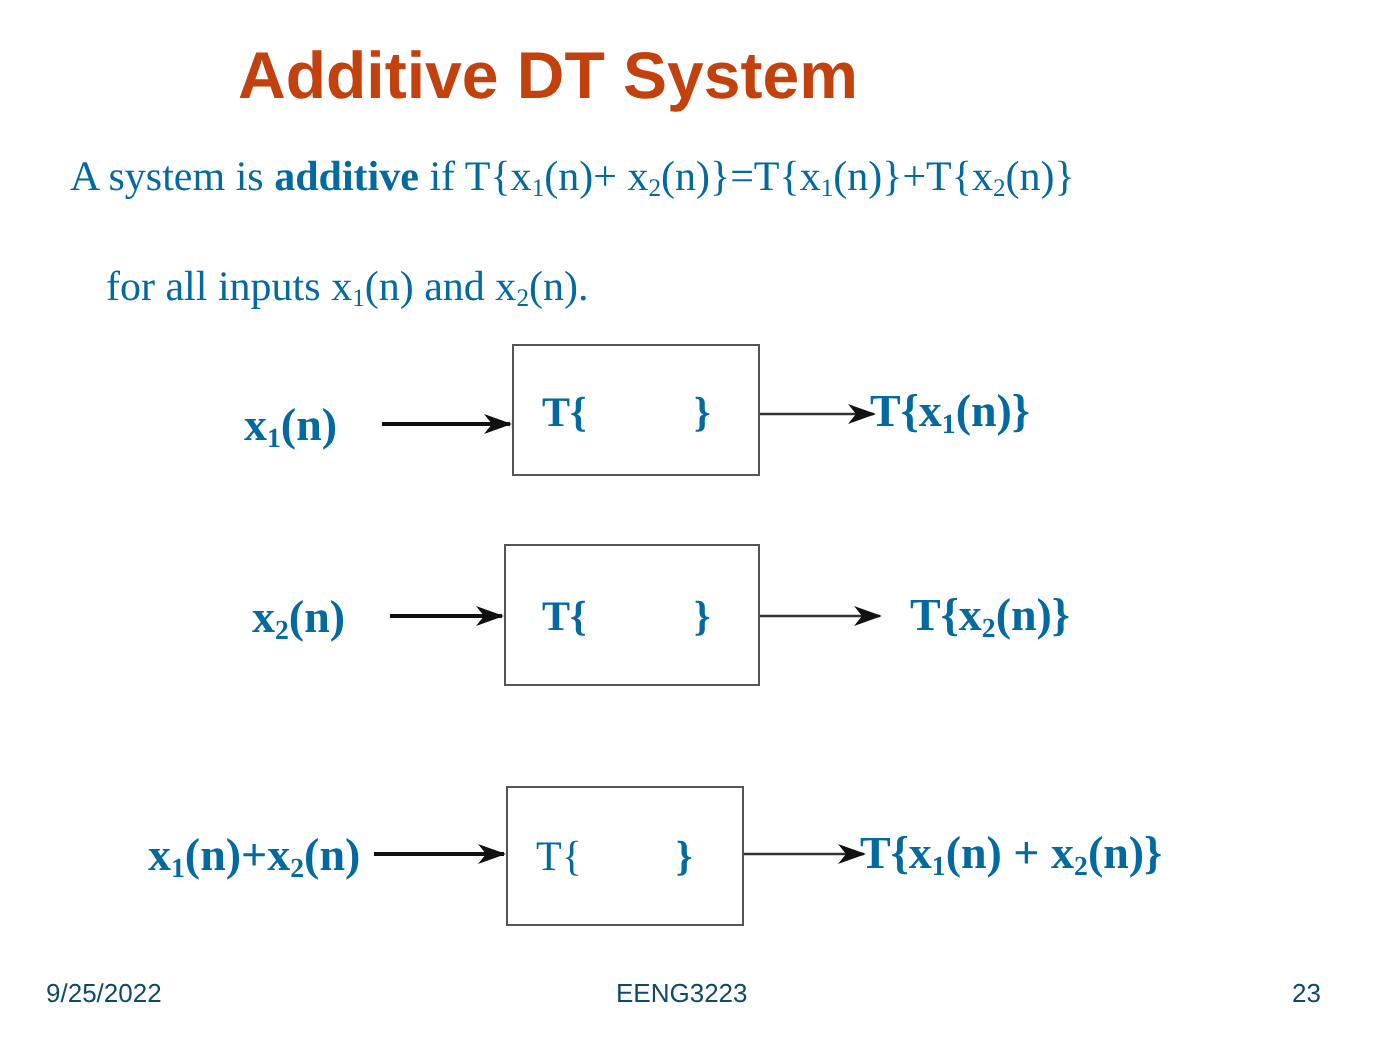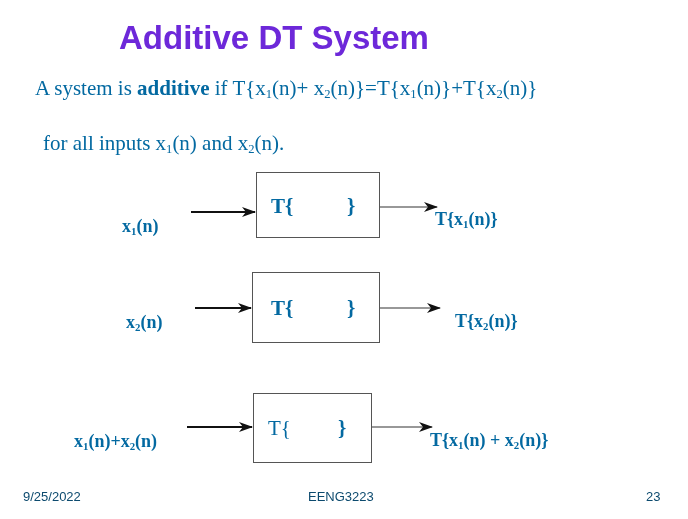--- a/index.html
+++ b/index.html
@@ -1,27 +1,27 @@
 <!DOCTYPE html>
 <html><head>
   <meta charset="utf-8">
   <style>
     html, body { margin: 0; padding: 0; background: #ffffff; }
     body { width: 688px; height: 519px; position: relative; overflow: hidden; }
     .abs { position: absolute; }
     .title {
       left: 0; width: 548px; top: 18px; text-align: center;
       font-family: "Liberation Sans", sans-serif; font-weight: bold;
-      font-size: 33px; color: #6d28d9; line-height: 40px;
+      font-size: 33px; color: #c2410c; line-height: 40px;
     }
     .serif { font-family: "Liberation Serif", serif; color: #0369a1; }
     .def { left: 35px; top: 74px; font-size: 21px; line-height: 28px; white-space: nowrap; }
-    .forall { left: 43px; top: 129px; font-size: 21px; line-height: 28px; white-space: nowrap; }
+    .forall { left: 53px; top: 129px; font-size: 21px; line-height: 28px; white-space: nowrap; }
     sub { font-size: 60%; vertical-align: -0.25em; line-height: 0; }
-    .lbl { font-size: 18px; font-weight: bold; line-height: 26px; white-space: nowrap; margin-top: 13px; }
+    .lbl { font-size: 23px; font-weight: bold; line-height: 26px; white-space: nowrap; }
     .box { border: 1.5px solid #555; box-sizing: border-box; background: #fff; }
     .boxT { font-size: 21px; font-weight: bold; line-height: 26px; white-space: nowrap; }
     .boxClose { font-size: 21px; font-weight: bold; line-height: 26px; }
     .footer { font-family: Liberation Sans, sans-serif; font-size: 13px; color: #0c4a6e; top: 489px; line-height: 16px; }
     svg.arrows { position: absolute; left: 0; top: 0; }
   </style>
 </head>
 <body>
 
 <div class="abs title">Additive DT System</div>

